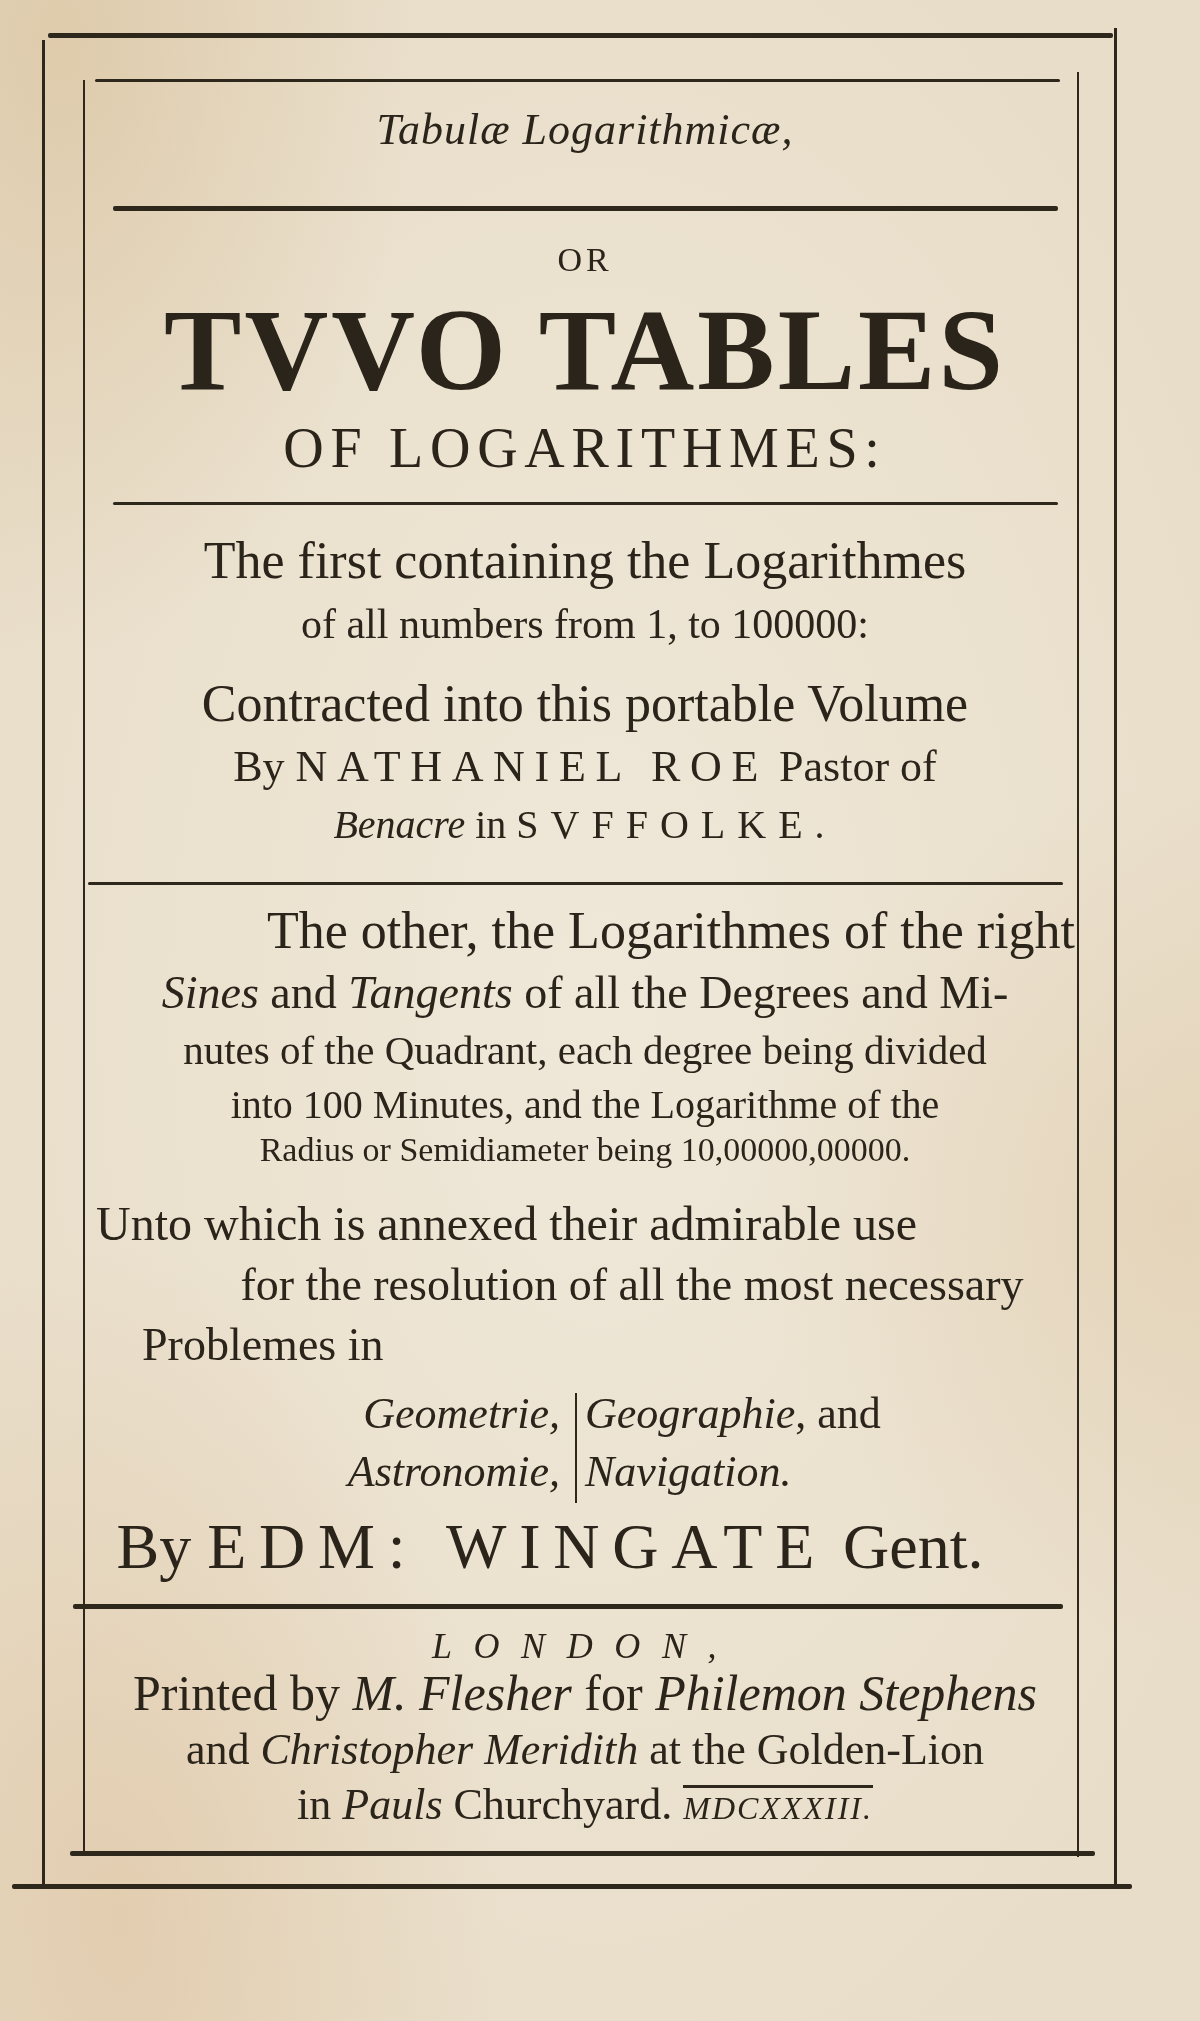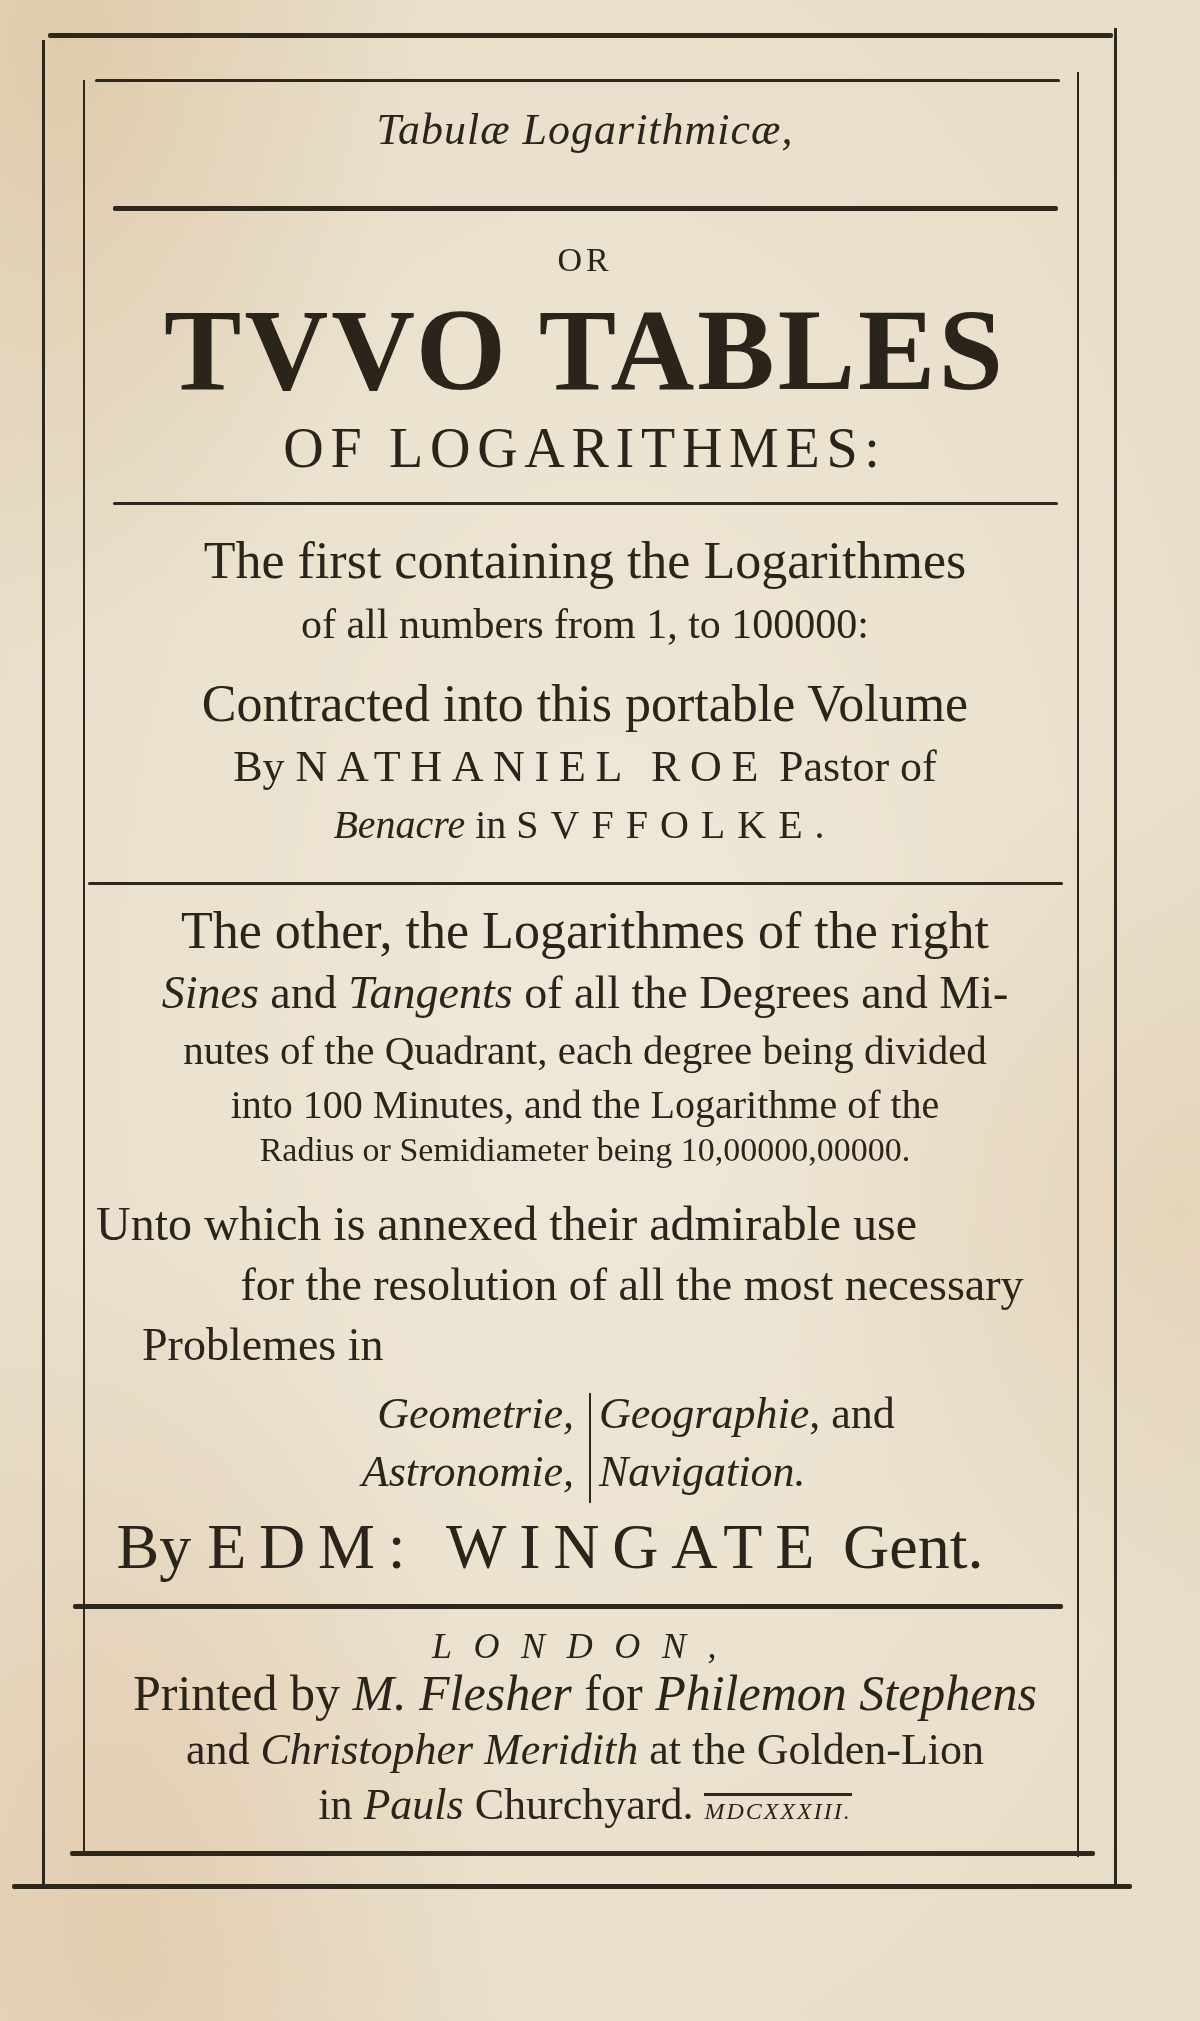--- a/index.html
+++ b/index.html
@@ -20,21 +20,21 @@
   .rule.v { width: 2px; }
   .rule.vthick { width: 3px; }
   .line {
     position: absolute; left: 95px; width: 980px; text-align: center;
     white-space: nowrap; line-height: 1; color: #2b241a;
   }
   .it { font-style: italic; }
   .sc { letter-spacing: 0.35em; }
   .smallcaps { font-variant: small-caps; }
   .cols {
-    position: absolute; left: 244px; top: 1385px; width: 700px; height: 125px;
+    position: absolute; left: 230px; top: 1385px; width: 700px; height: 125px;
   }
   .col-left { position: absolute; right: 370px; text-align: right; font-style: italic; font-size: 44px; line-height: 58px; white-space: nowrap; }
   .col-right { position: absolute; left: 355px; text-align: left; font-size: 44px; line-height: 58px; white-space: nowrap; }
   .col-divider { position: absolute; left: 345px; top: 8px; width: 2px; height: 110px; background: #2e271c; }
   .overline { border-top: 3px solid #2e271c; padding-top: 2px; }
 </style>
 </head>
 <body>
 
 <div class="rule hthick" style="left:48px; top:33px; width:1065px;"></div>
@@ -60,21 +60,21 @@
 <div class="line" style="top:535px; font-size:52px;">The first containing the Logarithmes</div>
 <div class="line" style="top:603px; font-size:42px;">of all numbers from 1, to 100000:</div>
 <div class="line" style="top:678px; font-size:52px;">Contracted into this portable Volume</div>
 <div class="line" style="top:745px; font-size:44px;">
   <span>By </span><span class="smallcaps" style="letter-spacing:0.22em;">NATHANIEL ROE</span><span> Pastor of</span>
 </div>
 <div class="line" style="top:805px; font-size:40px;">
   <span class="it">Benacre</span><span> in </span><span class="smallcaps" style="letter-spacing:0.3em;">SVFFOLKE.</span>
 </div>
 
-<div class="line" style="top:905px; font-size:52px;">The other, the Logarithmes of the right</div>
+<div class="line" style="top:905px; font-size:52px;text-align:right;">The other, the Logarithmes of the right</div>
 <div class="line" style="top:970px; font-size:46px;">
   <span class="it">Sines</span><span> and </span><span class="it">Tangents</span><span> of all the Degrees and Mi-</span>
 </div>
 <div class="line" style="top:1030px; font-size:41px;">nutes of the Quadrant, each degree being divided</div>
 <div class="line" style="top:1085px; font-size:40px;">into 100 Minutes, and the Logarithme of the</div>
 <div class="line" style="top:1133px; font-size:34px;">Radius or Semidiameter being 10,00000,00000.</div>
 
 <div class="line" style="top:1200px; font-size:48px; text-align:left; left:88px;margin-left:8px;">Unto which is annexed their admirable use</div>
 <div class="line" style="top:1262px; font-size:46px; text-align:center; left:142px;">for the resolution of all the most necessary</div>
 <div class="line" style="top:1322px; font-size:46px; text-align:left; left:142px;">Problemes in</div>
@@ -96,14 +96,14 @@
 </div>
 
 <div class="line it" style="top:1628px; font-size:36px; letter-spacing:0.6em;">LONDON,</div>
 <div class="line" style="top:1668px; font-size:50px;">
   <span>Printed by </span><span class="it">M. Flesher</span><span> for </span><span class="it">Philemon Stephens</span>
 </div>
 <div class="line" style="top:1728px; font-size:44px;text-align:center;">
   <span>and </span><span class="it">Christopher Meridith</span><span> at the Golden-Lion</span>
 </div>
 <div class="line" style="top:1783px; font-size:44px;">
-  <span>in </span><span class="it">Pauls</span><span> Churchyard. </span><span class="it overline" style="font-size:24px; letter-spacing:2px;font-style:italic;">MDCXXXIII.</span>
+  <span>in </span><span class="it">Pauls</span><span> Churchyard. </span><span class="it overline" style="font-size:32px; letter-spacing:2px;font-style:italic;">MDCXXXIII.</span>
 </div>
 
 </body></html>

